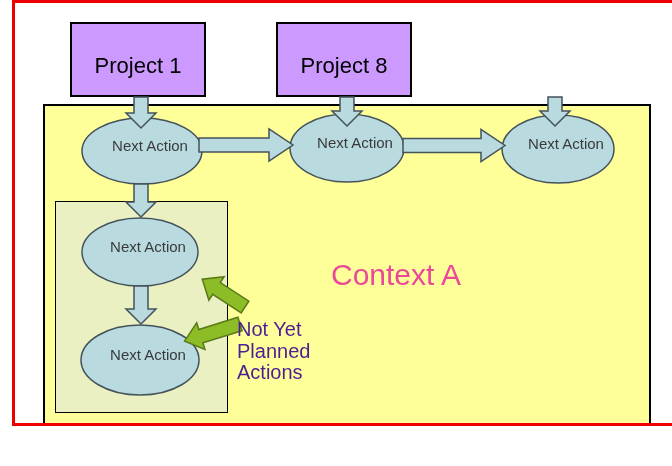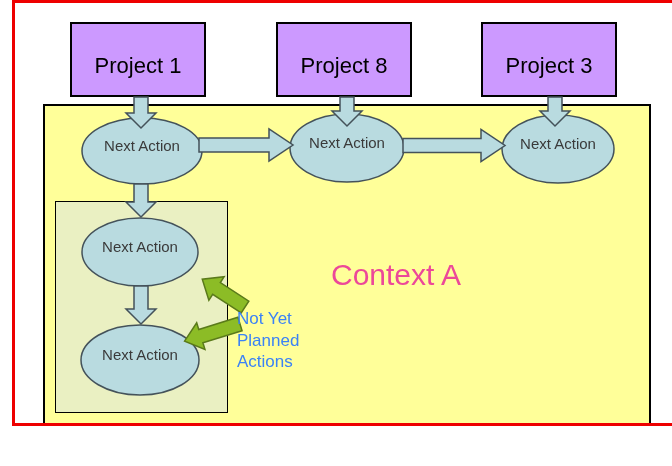--- a/index.html
+++ b/index.html
@@ -30,44 +30,41 @@
   }
   .inner-box {
     position:absolute; left:43px; top:201px; width:173px; height:212px;
     background:var(--unplanned-box-green); border:1px solid var(--box-outline);
     box-sizing:border-box; z-index:2;
   }
   svg.shapes { position:absolute; left:0; top:0; z-index:3; }
   .ellipse-label {
     position:absolute; width:120px; height:20px; line-height:20px;
     text-align:center; font-size:15px; color:var(--label-gray);
-    z-index:4; white-space:nowrap;
+    z-index:4; white-space:nowrap;padding-left:8px;
   }
   .context-label {
     position:absolute; left:319px; top:258px; font-size:30px; line-height:33px;
     color:#ec4899; z-index:4; white-space:nowrap;
   }
   .nyp-label {
-    position:absolute; left:225px; top:308px; font-size:17px; line-height:21.5px;
-    color:#3b82f6; z-index:4; white-space:pre-line;
+    position:absolute; left:225px; top:319px; font-size:20px; line-height:21.5px;
+    color:#4c1d95; z-index:4; white-space:pre-line;
   }
 </style>
 </head>
 <body>
 
 <div class="canvas">
 
   <div class="project-box" style="left:58px">
     <span>Project 1</span>
   </div>
   <div class="project-box" style="left:264px">
     <span>Project 8</span>
-  </div>
-  <div class="project-box" style="left:469px">
-    <span>Project 3</span>
   </div>
 
   <div class="context-box"></div>
 
   <div class="inner-box"></div>
 
   <svg class="shapes" width="672" height="466" viewBox="0 0 672 466">
 
     <ellipse cx="130" cy="151" rx="60" ry="33" style="fill:var(--action-blue);stroke:var(--shape-outline);stroke-width:1.5"></ellipse>
     <ellipse cx="335" cy="148" rx="57" ry="34" style="fill:var(--action-blue);stroke:var(--shape-outline);stroke-width:1.5"></ellipse>

